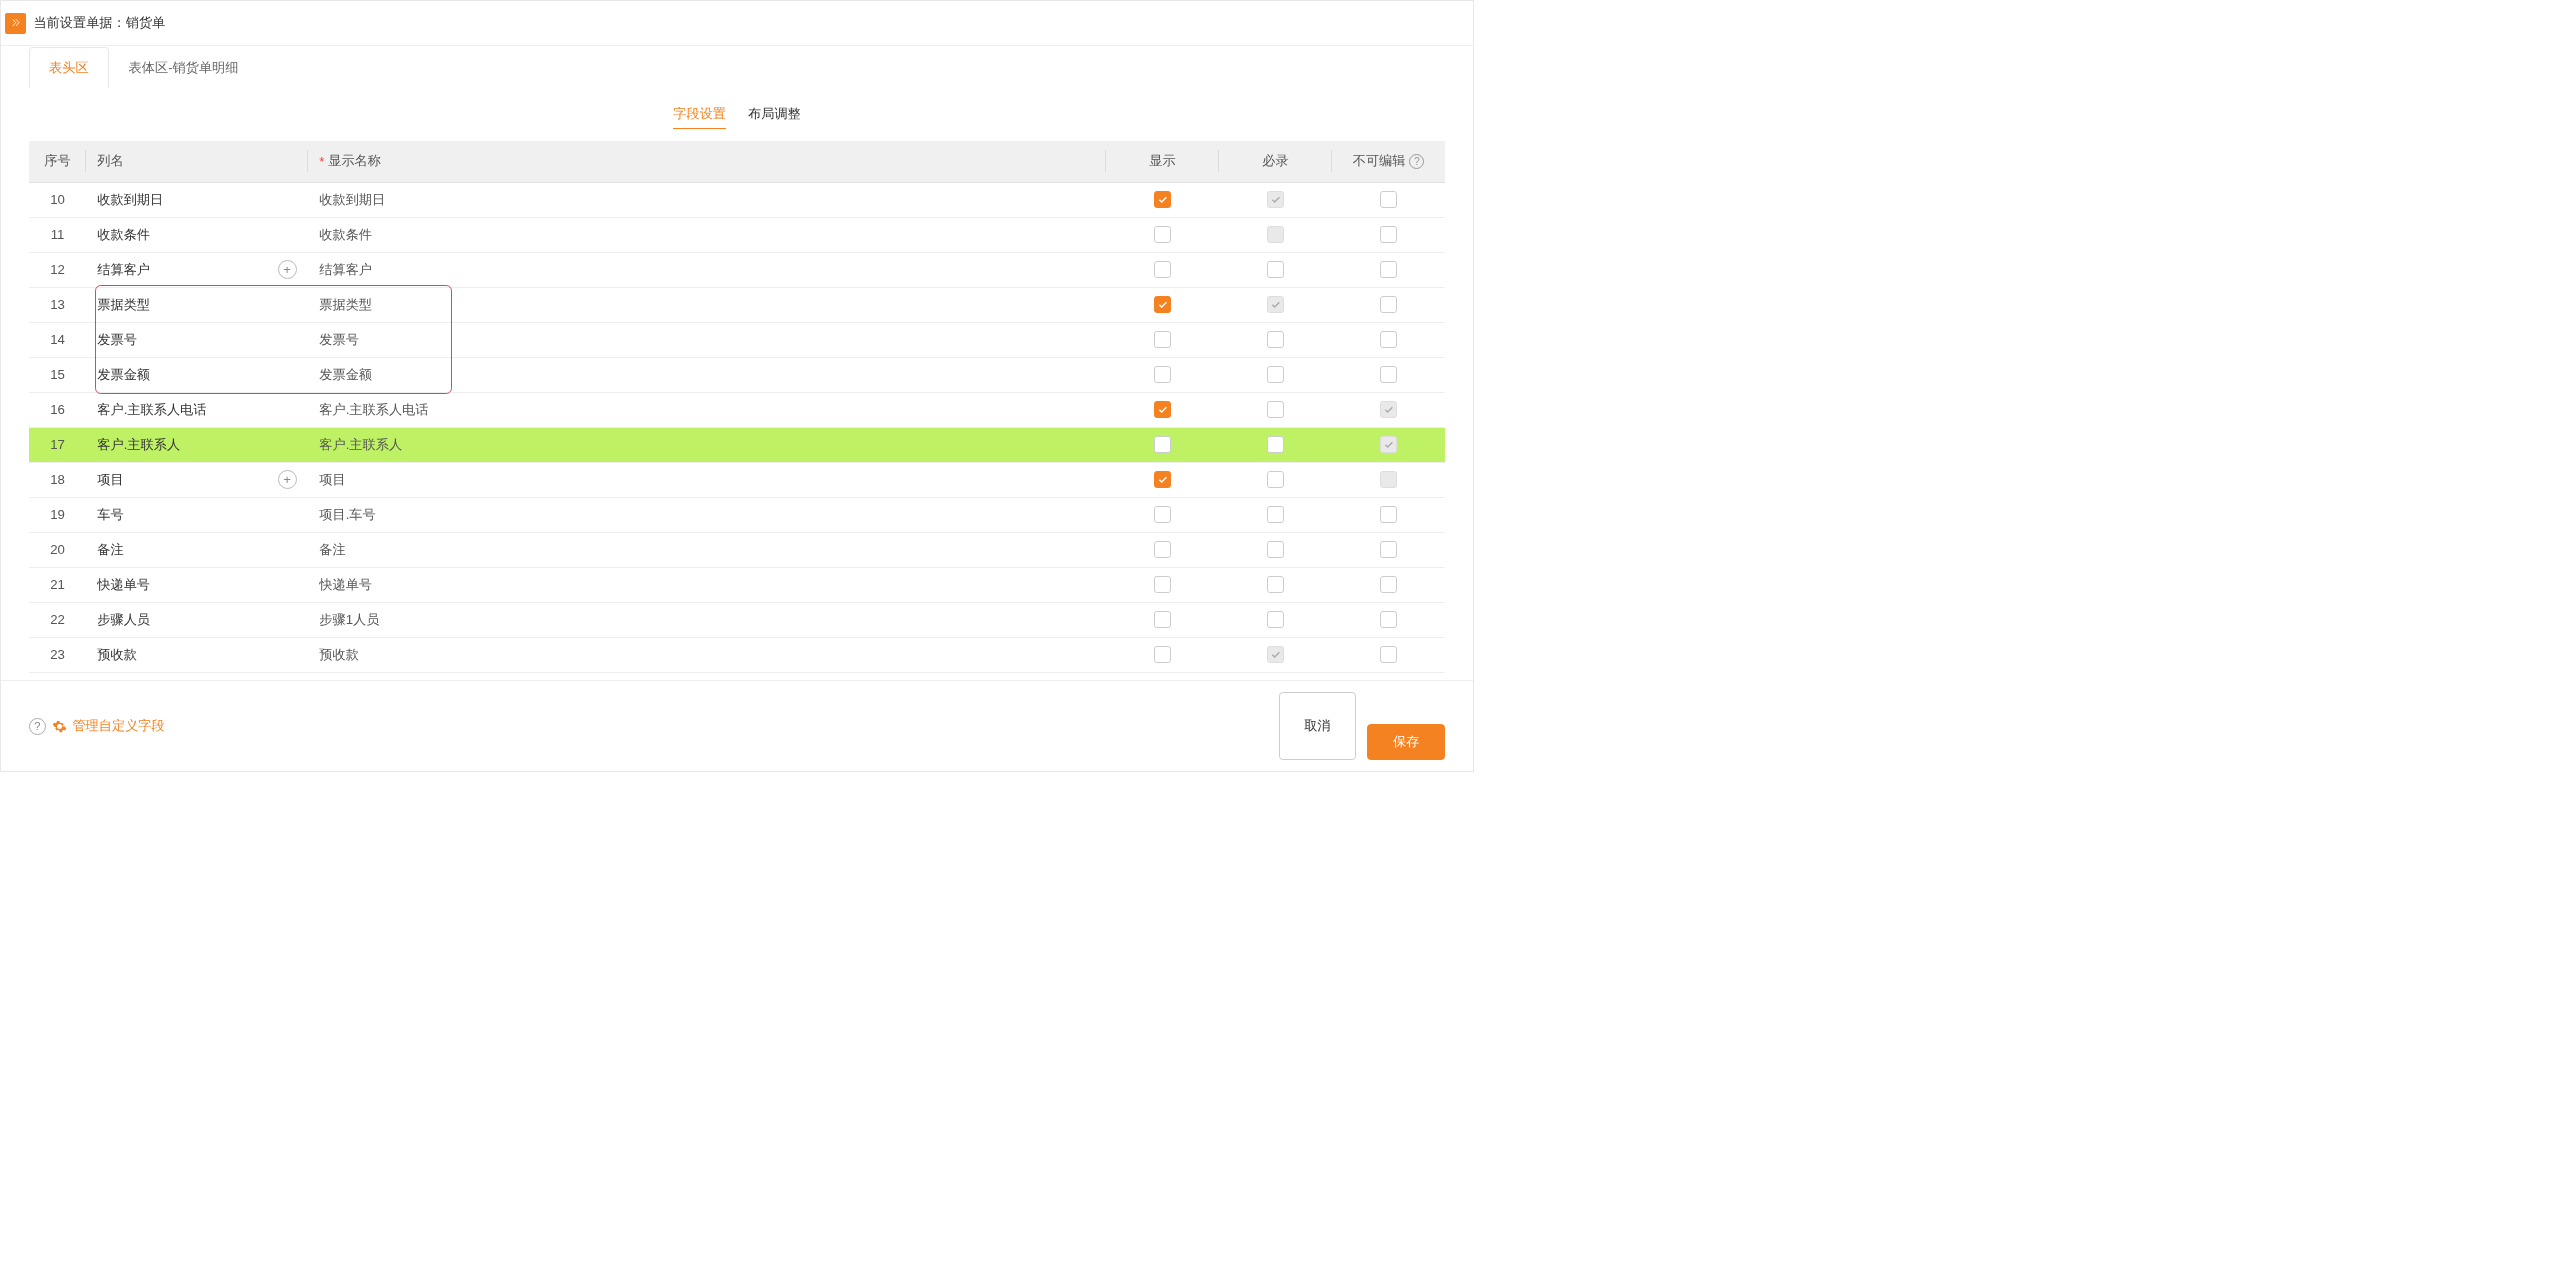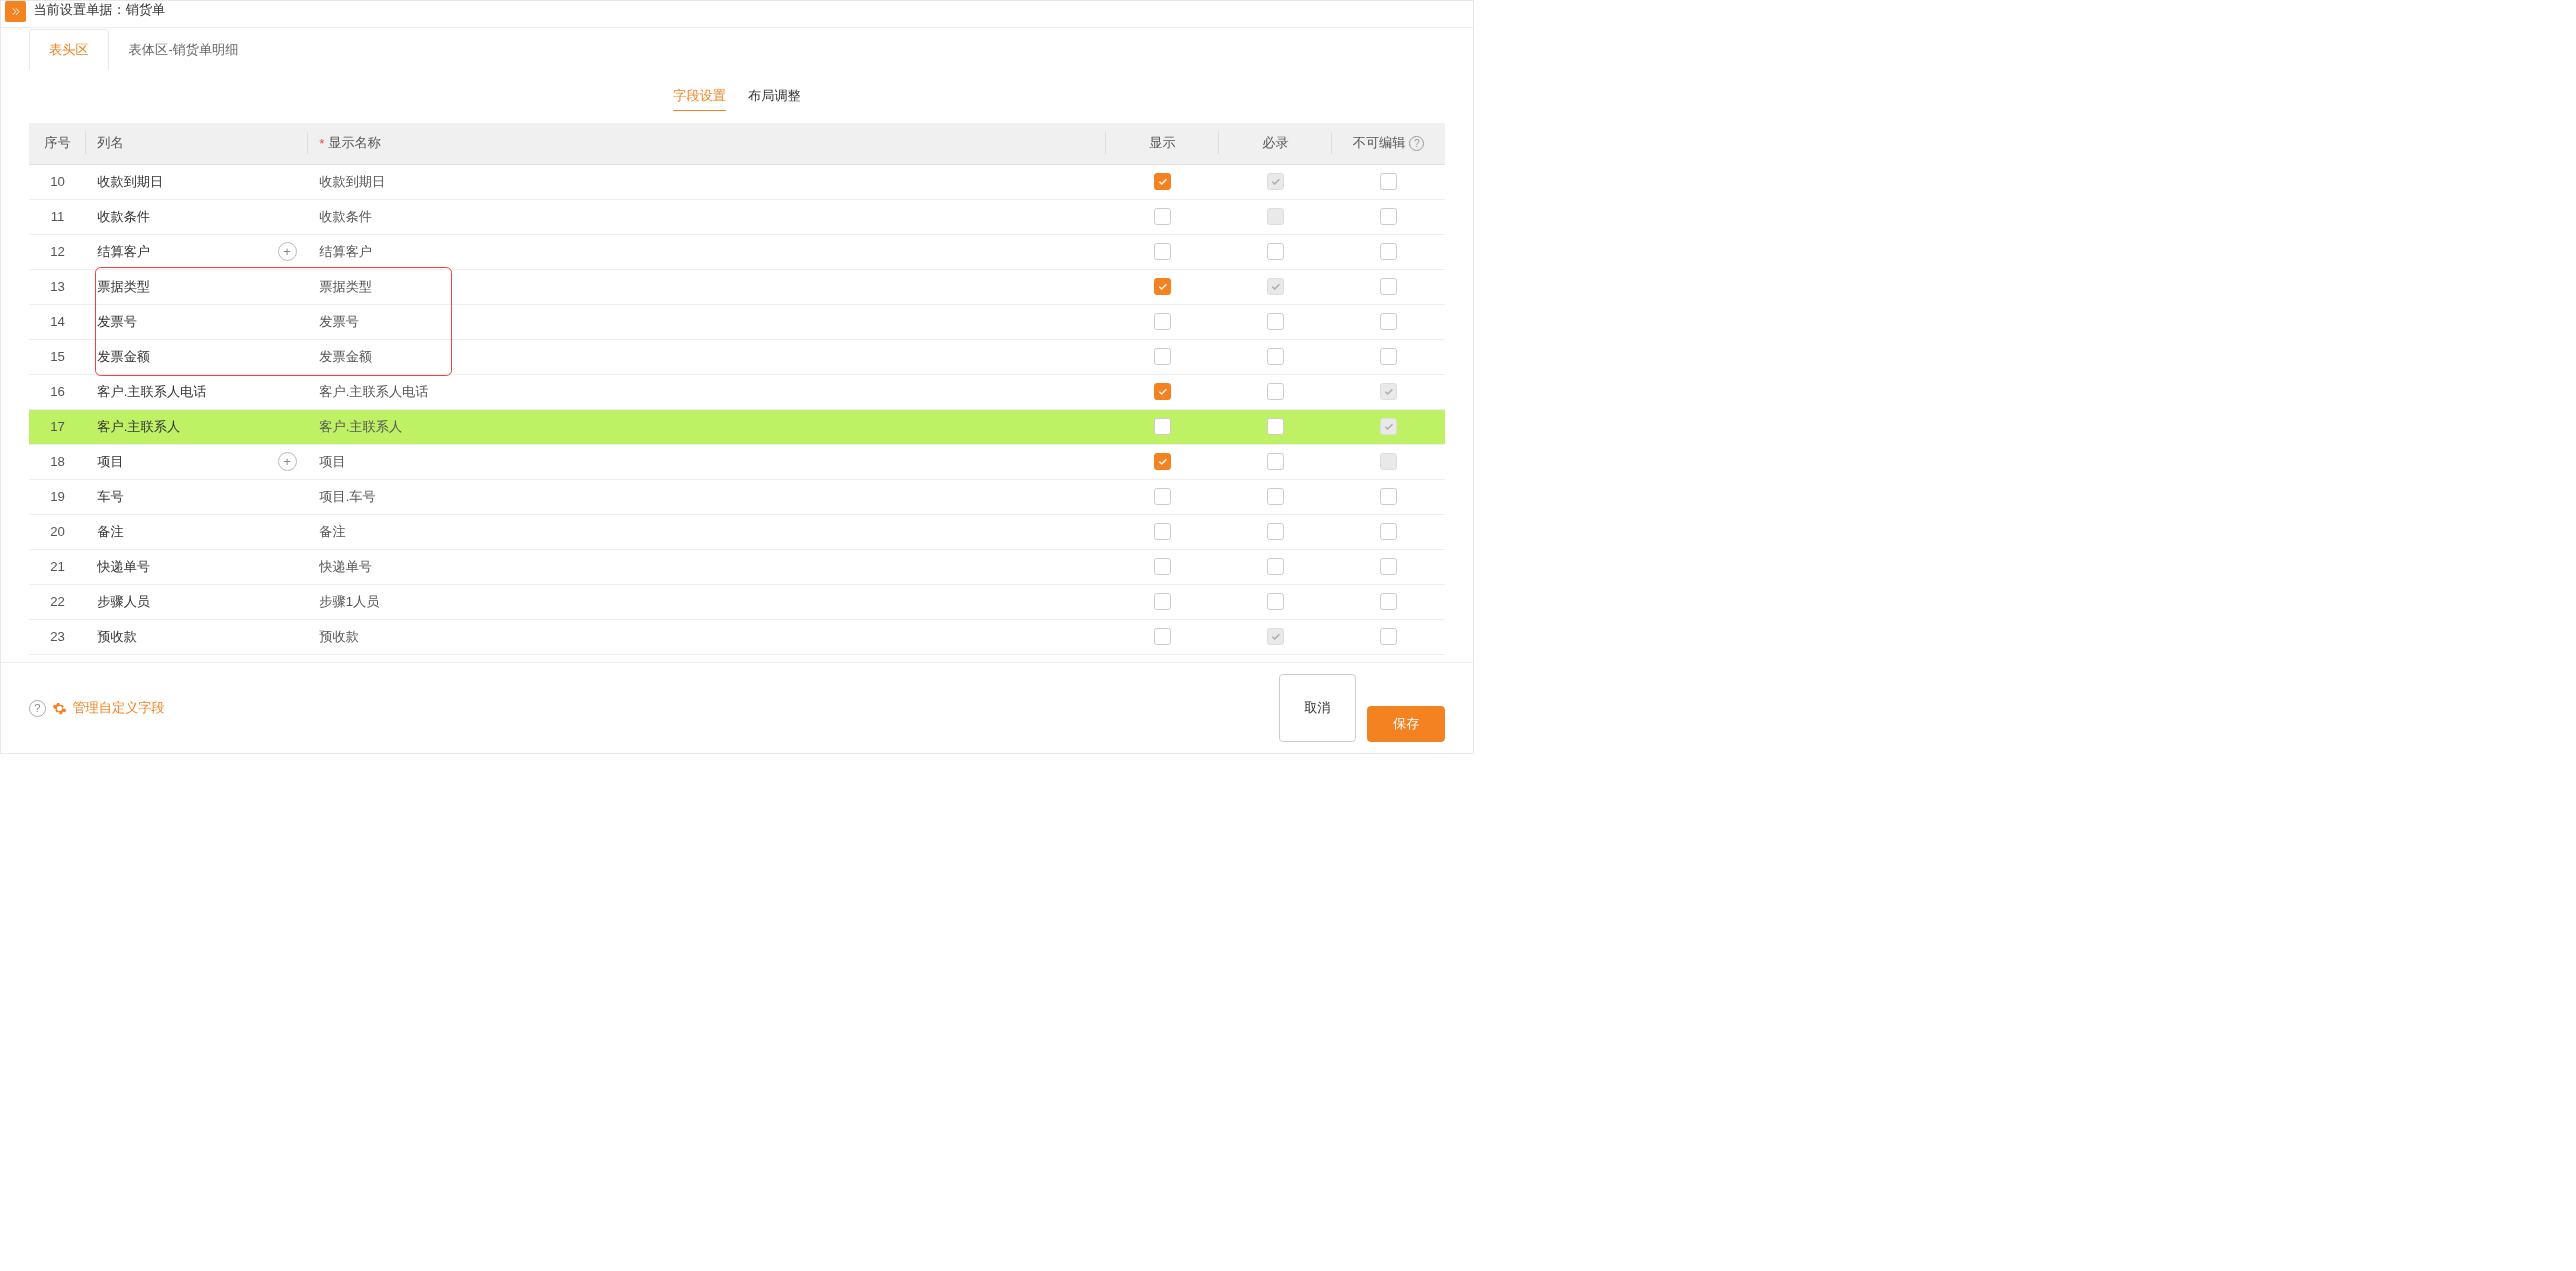--- a/index.html
+++ b/index.html
@@ -9,23 +9,23 @@
   background: #fff;
   color: #333;
 }
 .page {
   width: 1474px;
   margin: 0;
   border: 0.9px solid #e8e8e8;
 }
 .header-bar {
   display: flex;
-  align-items: flex-start;
+  align-items: center;
   padding: 0 0;
-  height: 27px;
+  height: 45px;
   border-bottom: 0.9px solid #eee;
 }
 .toggle-btn {
   width: 21px;
   height: 21px;
   background: #f58220;
   color: white;
   display: flex;
   align-items: center;
   justify-content: center;

